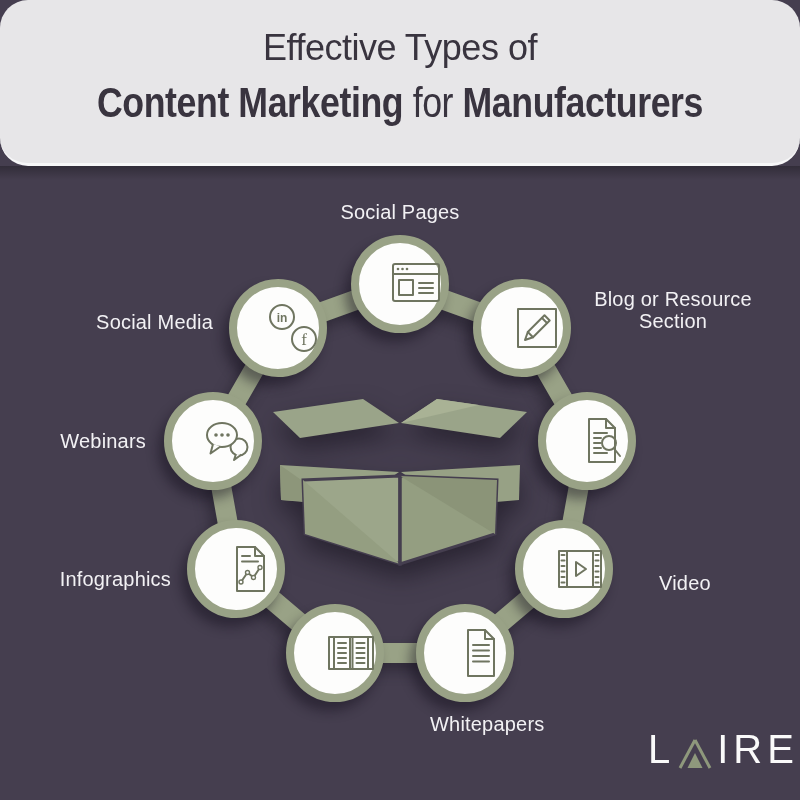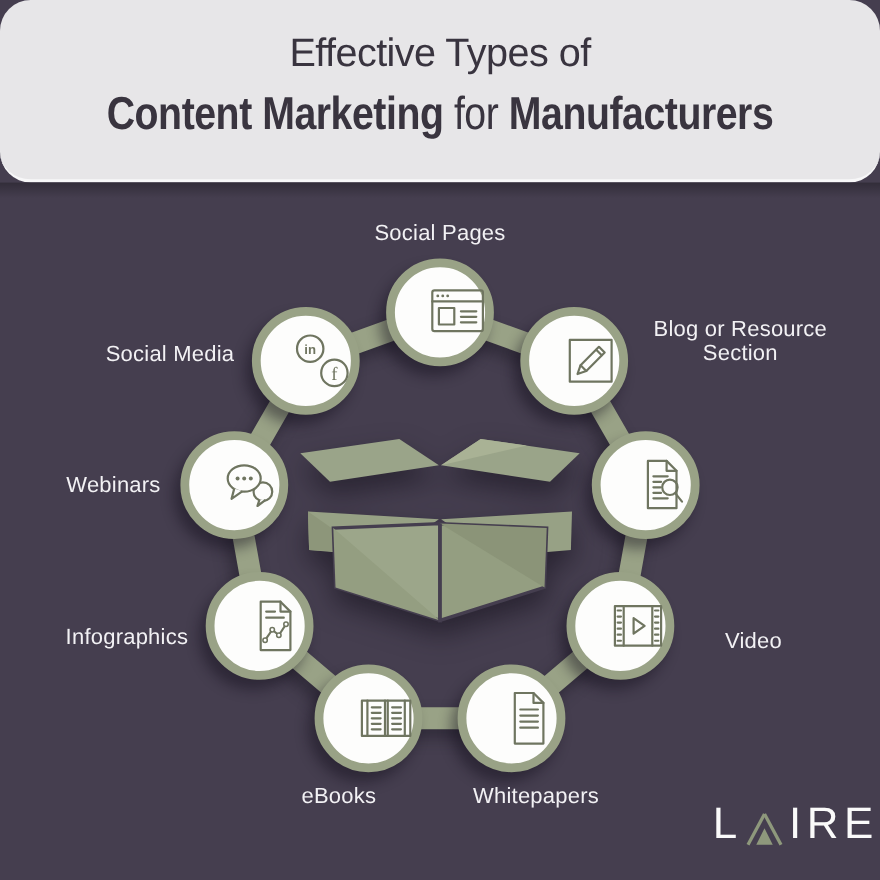--- a/index.html
+++ b/index.html
@@ -215,21 +215,20 @@
       <text x="15" y="18.5" text-anchor="middle" font-size="12" font-weight="700" fill="#6f7560" font-family="Liberation Sans, sans-serif">in</text>
       <circle class="icon-stroke" stroke-width="1.6" cx="37" cy="36" r="12"></circle>
       <text x="37" y="42" text-anchor="middle" font-size="17" font-weight="400" fill="#6f7560" font-family="Liberation Serif, serif">f</text>
     </svg>
   </div>
 
   <div class="label" style="left:300px;top:201px;width:200px;text-align:center;">Social Pages</div>
   <div class="label" style="left:593px;top:288px;width:160px;text-align:center;">Blog or Resource Section</div>
   <div class="label" style="left:638px;top:572px;margin-left:21px;">Video</div>
   <div class="label" style="left:430px;top:713px;width:160px;">Whitepapers</div>
-  <div class="label" style="left:228px;top:713px;width:160px;text-align:center;">eBooks</div>
   <div class="label" style="right:629px;top:568px;white-space:nowrap;">Infographics</div>
   <div class="label" style="right:654px;top:430px;white-space:nowrap;">Webinars</div>
   <div class="label" style="right:587px;top:297px;white-space:nowrap;margin-top:14px;">Social Media</div>
 
   <div class="logo">
     <span class="ltr">L</span>
     <svg width="36" height="31" viewBox="0 0 36 31">
       <path d="M18 2 L3 30" stroke="#8e987c" stroke-width="3" fill="none"></path>
       <path d="M18 2 L33 30" stroke="#8e987c" stroke-width="3" fill="none"></path>
       <polygon points="18,15 10.5,30 25.5,30" fill="#8e987c"></polygon>

